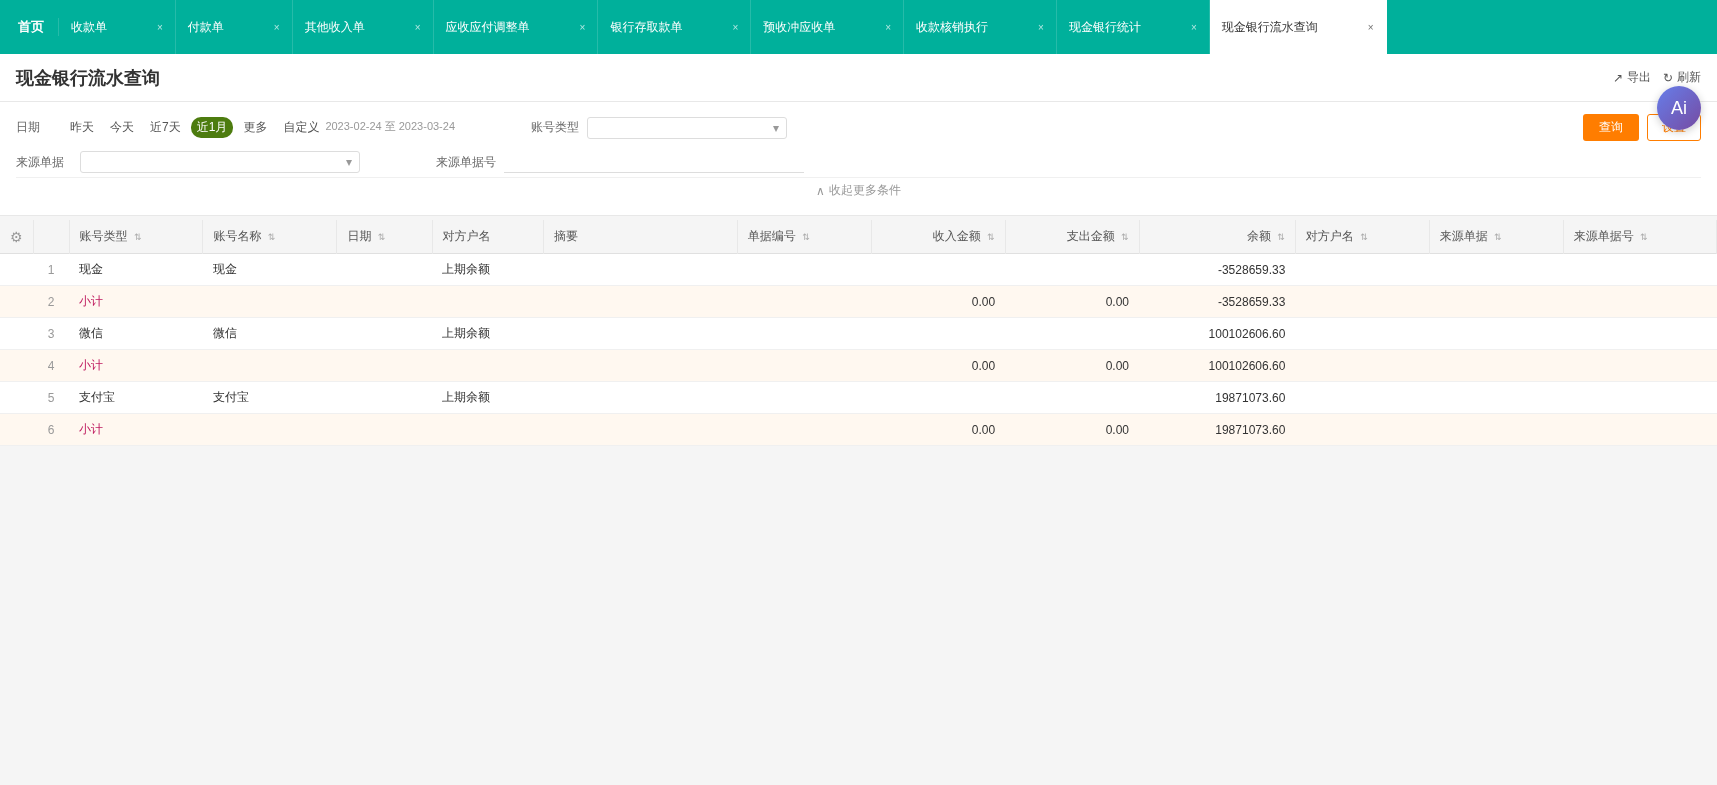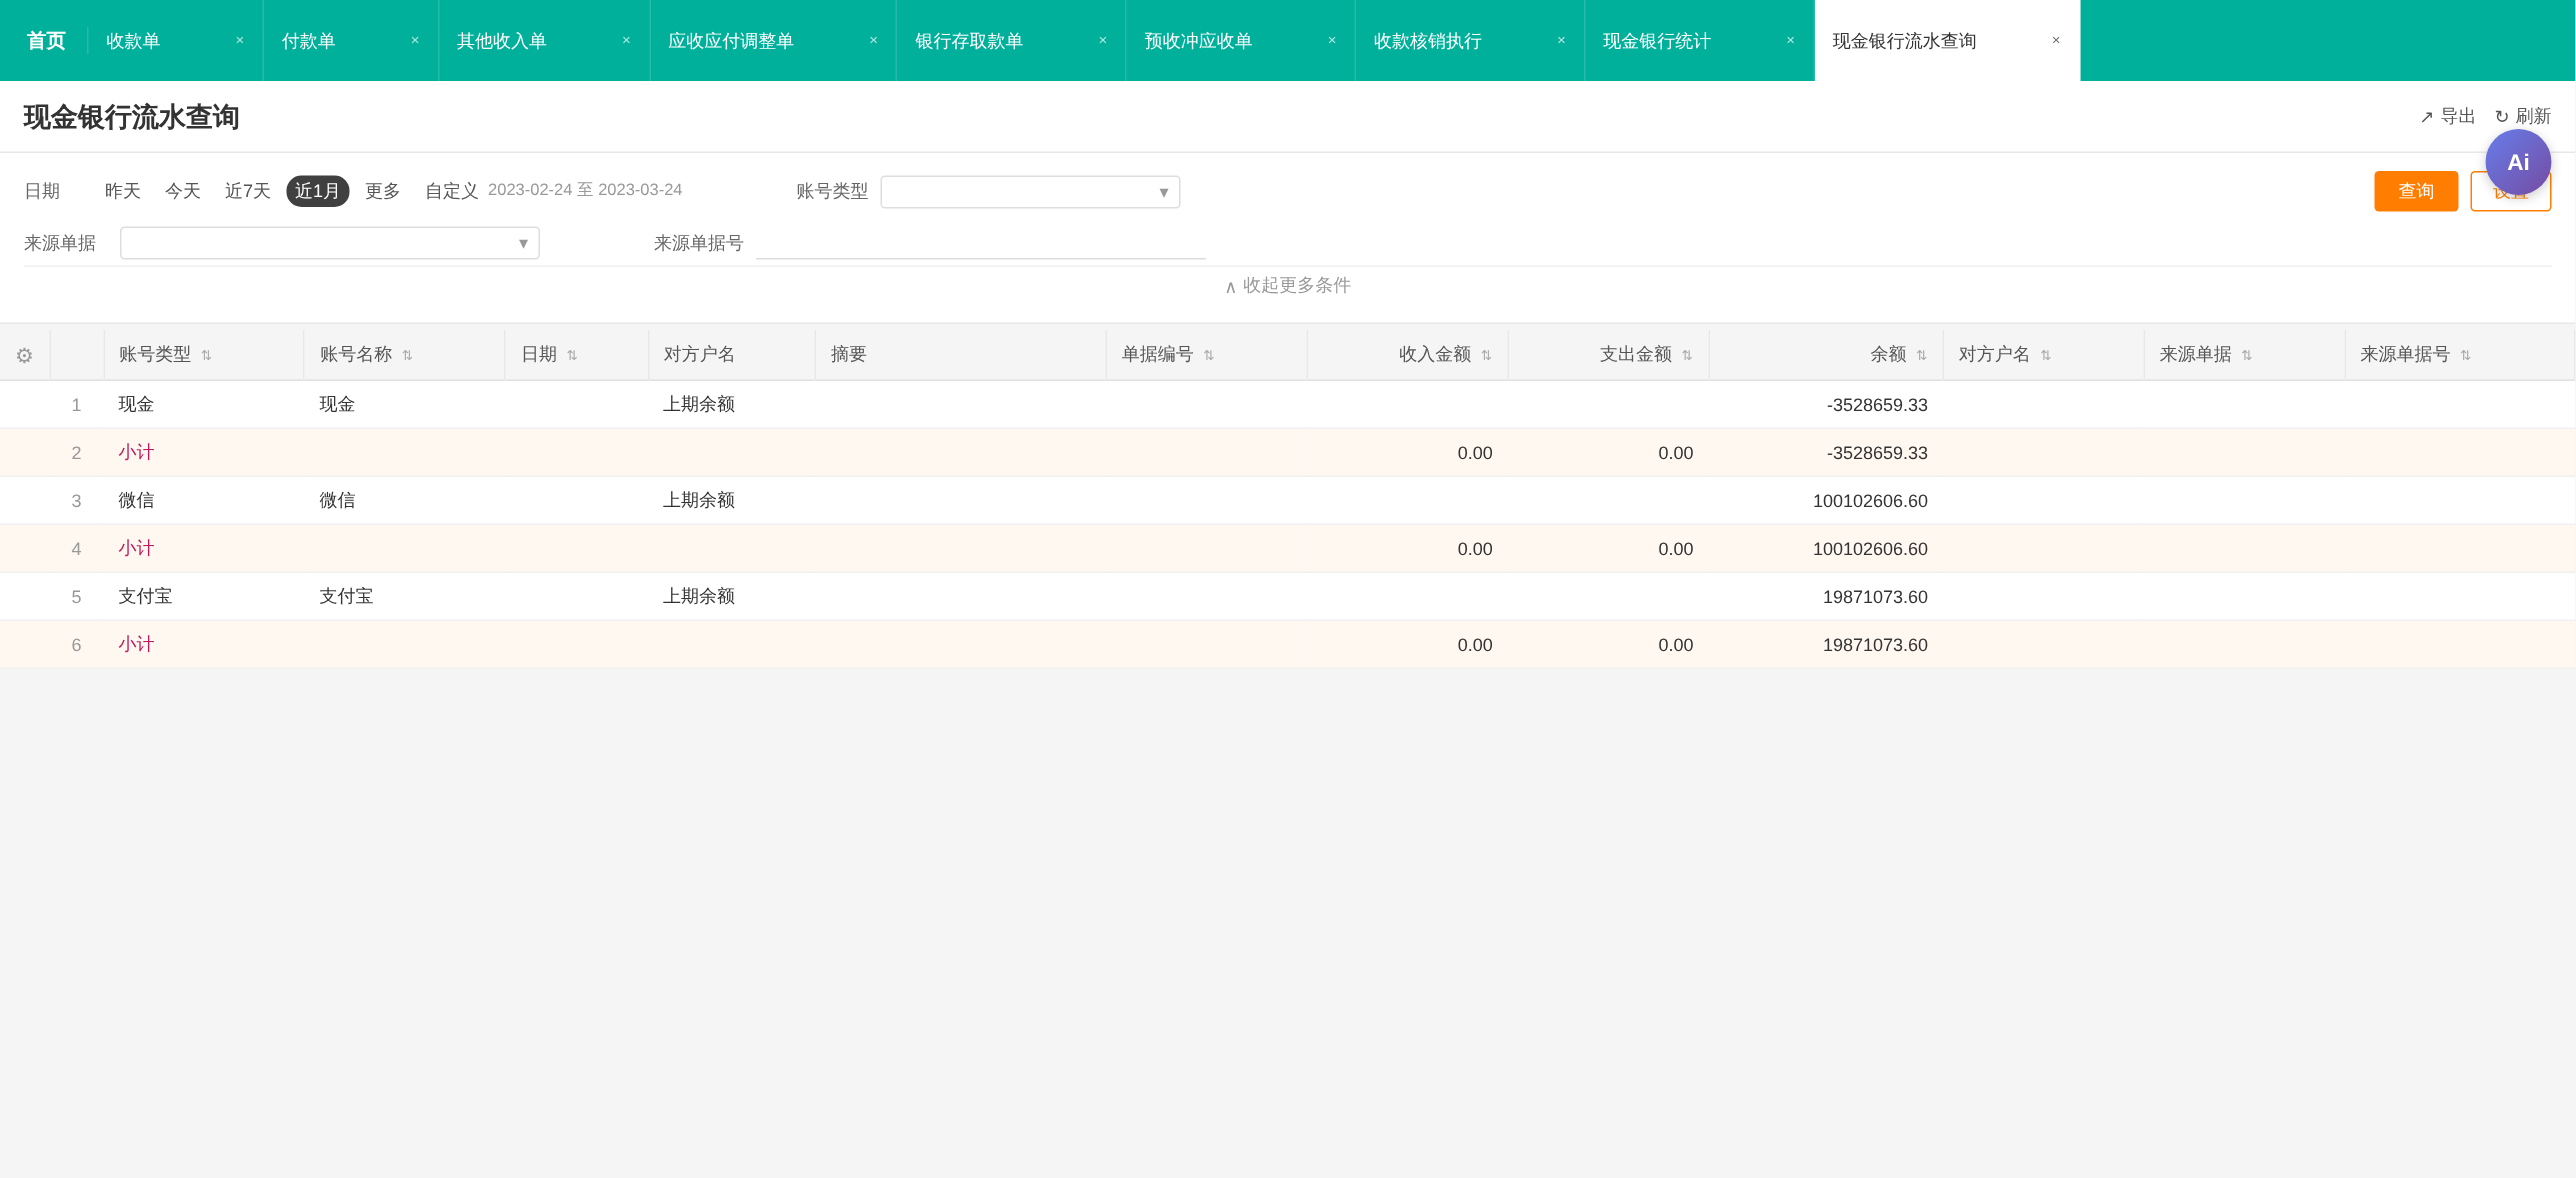--- a/index.html
+++ b/index.html
@@ -105,21 +105,21 @@
       align-items: center;
     }
     .date-btn {
       padding: 2px 6px;
       border-radius: 3px;
       cursor: pointer;
       color: #555;
       font-size: 12px;
     }
     .date-btn.active {
-      background: #404040;
+      background: #4d7c0f;
       color: #fff;
       border-radius: 10px;
     }
     .filter-select {
       border: 1px solid #ddd;
       border-radius: 3px;
       padding: 3px 24px 3px 8px;
       min-width: 160px;
       background: #fff;
       appearance: none;
@@ -245,22 +245,22 @@
       right: 16px;
       top: 86px;
       background: linear-gradient(135deg, #667eea 0%, #764ba2 100%);
       color: #fff;
       border-radius: 50%;
       width: 44px;
       height: 44px;
       display: flex;
       align-items: center;
       justify-content: center;
-      font-size: 15px;
-      font-weight: bold;
+      font-size: 18px;
+      font-weight: normal;
       cursor: pointer;
       box-shadow: 0 2px 8px rgba(0,0,0,0.2);
     }
 
     .filter-date-block {
       display: flex;
       flex-direction: row;
     }
   </style>
 </head>

